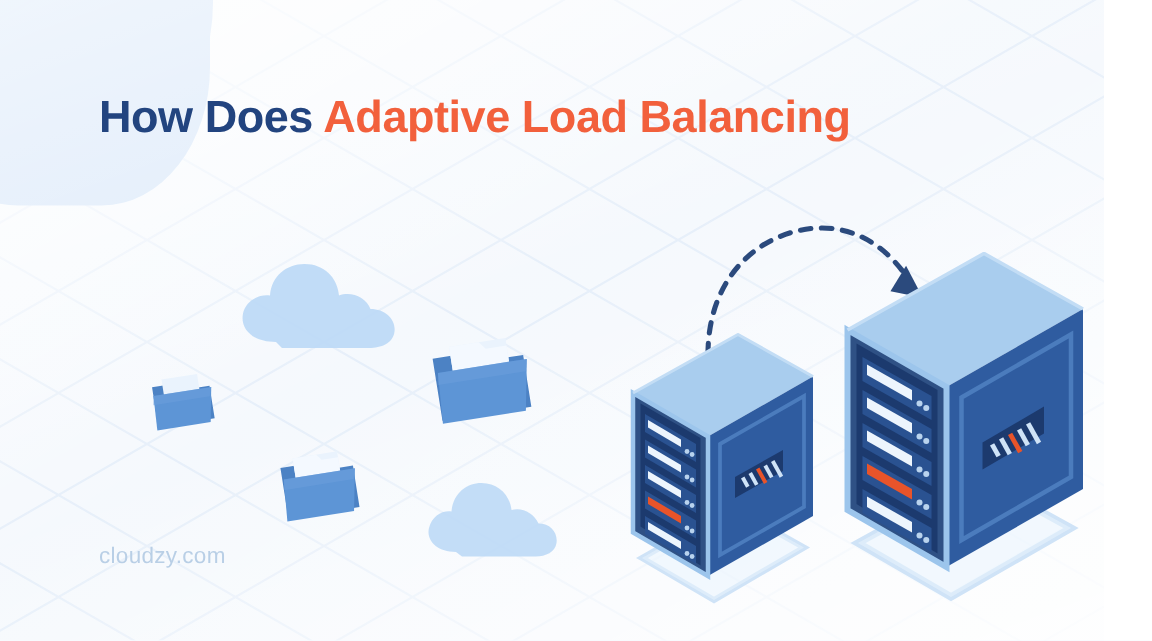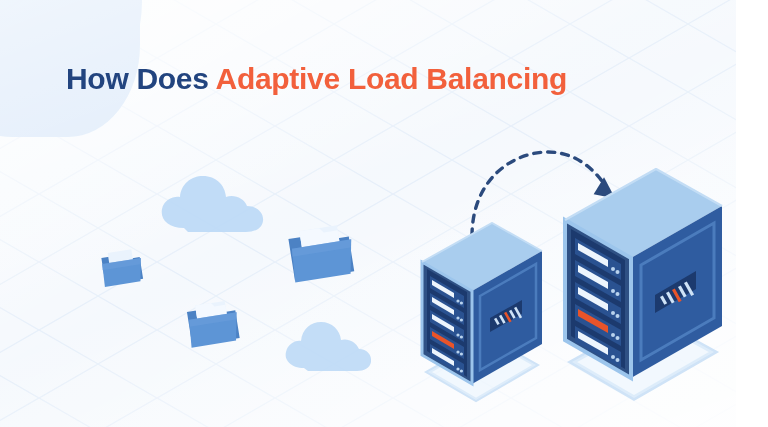--- a/index.html
+++ b/index.html
@@ -289,14 +289,15 @@
 
       <path d="M9 52 L100 1 L166 38" fill="none" stroke="#c3ddf5" stroke-width="2.4"></path>
     </svg>
 
   </div>
 
   <div class="headline">
     <div class="line"><span class="t-navy">How Does </span><span class="t-orange">Adaptive Load Balancing</span></div>
   </div>
 
+  <div class="site-url">cloudzy.com</div>
 
 </div>
 
 </body></html>

